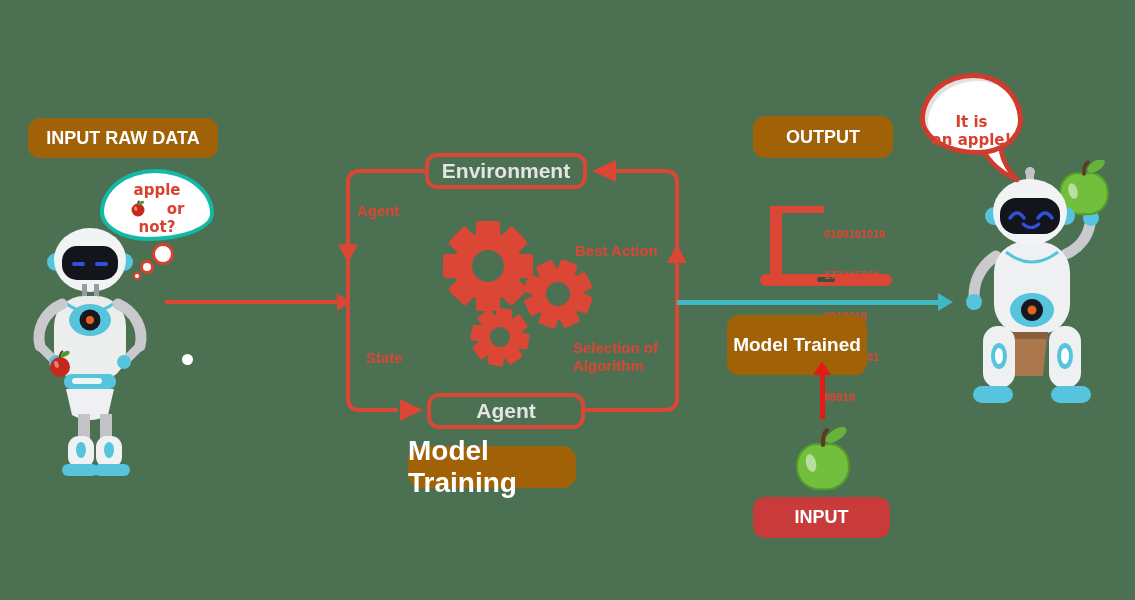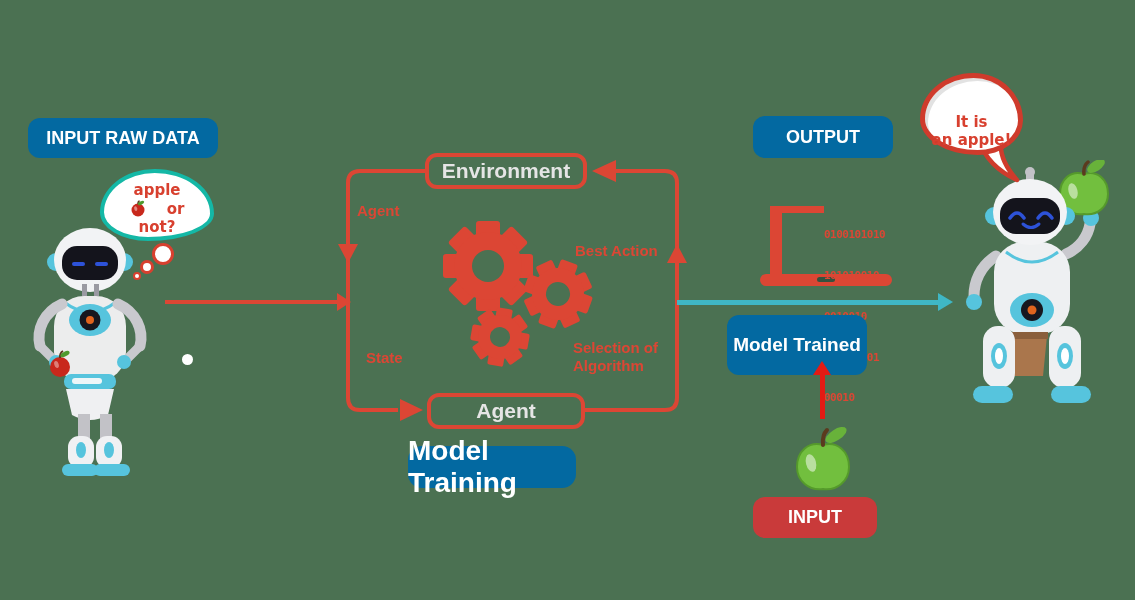--- a/index.html
+++ b/index.html
@@ -1,19 +1,19 @@
 <!DOCTYPE html>
 <html><head>
 <meta charset="utf-8">
 <style>
   html,body{margin:0;padding:0;background:#4b7152;}
   #canvas{position:relative;width:1135px;height:600px;background:#4b7152;overflow:hidden;
           font-family:"Liberation Sans",sans-serif;}
   .abs{position:absolute;}
-  .box{position:absolute;background:#0369a1;color:#fff;font-weight:bold;border-radius:12px;
+  .box{position:absolute;background:#a16207;color:#fff;font-weight:bold;border-radius:12px;
        display:flex;align-items:center;justify-content:center;box-sizing:border-box;}
   .obox{position:absolute;border:4px solid #dc4634;color:#e5e5e5;font-weight:bold;border-radius:12px;
         display:flex;align-items:center;justify-content:center;box-sizing:border-box;background:transparent;}
   .lbl{position:absolute;color:#dc4634;font-weight:bold;font-size:15px;line-height:18px;}
   .hline{position:absolute;background:#dc4634;}
   .tri{position:absolute;width:0;height:0;}
   .bubble{position:absolute;background:#fff;box-sizing:border-box;
           display:flex;flex-direction:column;align-items:center;justify-content:flex-end;
           color:#d8402f;font-weight:600;font-size:15px;line-height:1.25;text-align:center;
           font-family:"DejaVu Sans",sans-serif;}
@@ -179,21 +179,21 @@
   </div>
 
   <svg class="abs" style="left:758px;top:198px;" width="140" height="92" viewBox="0 0 140 92">
     <rect x="12" y="8" width="12" height="68" fill="#dc4634"></rect>
     <rect x="12" y="8" width="54" height="7" fill="#dc4634"></rect>
     <rect x="2" y="76" width="132" height="12" rx="6" fill="#dc4634"></rect>
     <rect x="59" y="79" width="18" height="5" rx="2.5" fill="#36523f"></rect>
   </svg>
   <div class="binary" style="left:824px;top:201px;">
     <div>0100101010</div>
-    <div>101010010</div>
+    <div>173445860</div>
     <div>0010010</div>
     <div>001101001</div>
     <div>00010</div>
   </div>
 
   <div class="hline" style="left:677px;top:300px;width:262px;height:5px;background:#3fb7c5;"></div>
   <div class="tri" style="left:938px;top:293px;border-top:9.5px solid transparent;border-bottom:9.5px solid transparent;border-left:15px solid #3fb7c5;"></div>
 
   <div class="box" style="left:727px;top:315px;width:140px;height:60px;font-size:19px;">
     <span>Model Trained</span>
@@ -204,21 +204,21 @@
 
   <svg class="abs" style="left:793px;top:415px;" width="62" height="78" viewBox="0 0 62 78">
     <g transform="translate(30,50)">
       <path d="M0,-20 C-14,-24 -26,-14 -26,2 C-26,16 -14,26 0,24 C14,26 26,16 26,2 C26,-14 14,-24 0,-20 Z" fill="#72bf3e" stroke="#559a2b" stroke-width="2"></path>
       <path d="M0,-20 Q-1,-30 4,-35" stroke="#5b3a1e" stroke-width="4" fill="none" stroke-linecap="round"></path>
       <ellipse cx="13" cy="-30" rx="12" ry="5.5" fill="#68b23a" transform="rotate(-33 13 -30)"></ellipse>
       <ellipse cx="-12" cy="-2" rx="5" ry="9" fill="rgba(255,255,255,0.5)" transform="rotate(-14 -12 -2)"></ellipse>
     </g>
   </svg>
 
-  <div class="box" style="left:753px;top:497px;width:124px;height:41px;font-size:18px;background:#c93a3a;">
+  <div class="box" style="left:753px;top:497px;width:137px;height:41px;font-size:18px;background:#c93a3a;">
     <span>INPUT</span>
   </div>
 
   <div class="bubble" style="left:920px;top:73px;width:103px;height:82px;border:5px solid #cf3b2c;
        border-radius:52% 48% 44% 56% / 56% 58% 42% 44%;box-shadow:inset 4px 4px 0 -1px #e2e2e2;z-index:2;">
     <div>It is</div>
     <div>an apple!</div>
   </div>
   <svg class="abs" style="left:973px;top:140px;z-index:1;" width="52" height="44" viewBox="0 0 52 44">
     <path d="M6,0 Q14,26 44,40 Q26,20 28,2 Z" fill="#fff" stroke="#cf3b2c" stroke-width="4.5" stroke-linejoin="round"></path>

